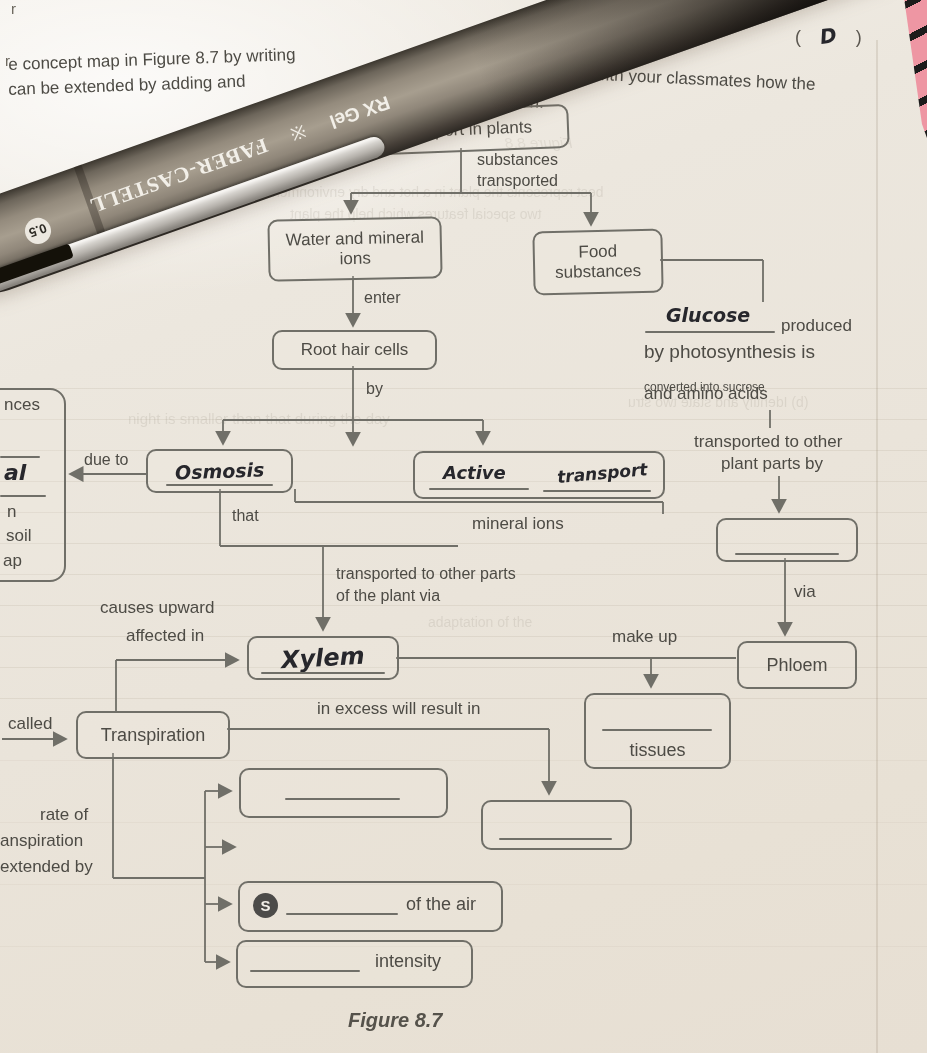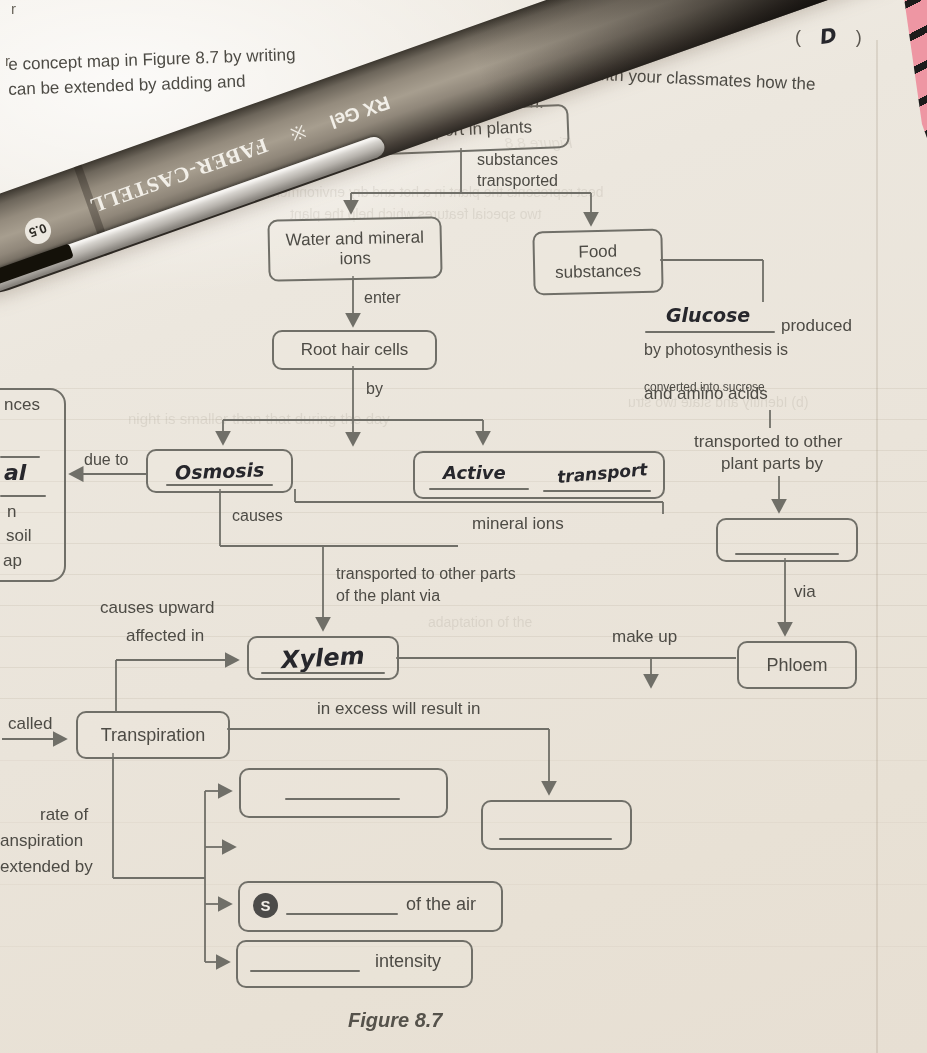--- a/index.html
+++ b/index.html
@@ -166,50 +166,54 @@
 
     <div class="box" style="left:-70px;top:388px;width:132px;height:190px;border-radius:16px"></div>
     <span class="lbl" style="left:4px;top:395px;font-size:17px">nces</span>
     <span class="blank" style="left:0px;top:456px;width:40px"></span>
     <span class="hw" style="position:absolute;left:4px;top:460px;font-size:22px">al</span>
     <span class="blank" style="left:0px;top:495px;width:46px"></span>
     <span class="lbl" style="left:7px;top:502px;font-size:17px">n</span>
     <span class="lbl" style="left:6px;top:526px;font-size:17px">soil</span>
     <span class="lbl" style="left:3px;top:551px;font-size:17px">ap</span>
 
-    <span class="lbl" style="left:232px;top:506px;font-size:16px">causes</span>
+    <span class="lbl" style="left:232px;top:506px;font-size:16px">that</span>
     <span class="lbl" style="left:472px;top:514px;font-size:17px">mineral ions</span>
 
     <span class="lbl" style="left:336px;top:564px;font-size:16px">transported to other parts</span>
     <span class="lbl" style="left:336px;top:586px;font-size:16px">of the plant via</span>
 
     <div class="box" style="left:247px;top:636px;width:148px;height:40px">
       <span class="hw" style="font-size:24px;transform:rotate(-3deg)">Xylem</span>
       <span class="blank" style="left:12px;bottom:4px;width:124px"></span>
     </div>
     <span class="lbl" style="left:100px;top:598px;font-size:17px">causes upward</span>
     <span class="lbl" style="left:126px;top:626px;font-size:17px">affected in</span>
 
     <span class="lbl" style="left:612px;top:627px;font-size:17px">make up</span>
 
     <span class="hw" style="position:absolute;left:666px;top:304px;font-size:19px">Glucose</span>
     <span class="blank" style="left:645px;top:331px;width:130px"></span>
     <span class="lbl" style="left:781px;top:316px;font-size:17px">produced</span>
-    <span class="lbl" style="left:644px;top:340px;font-size:16px">by photosynthesis is</span>
+    <span class="lbl" style="left:644px;top:340px;font-size:19px">by photosynthesis is</span>
     <span class="lbl" style="left:644px;top:380px;font-size:12px">converted into sucrose</span>
     <span class="lbl" style="left:644px;top:384px;font-size:17px">and amino acids</span>
     <span class="lbl" style="left:694px;top:432px;font-size:17px">transported to other</span>
     <span class="lbl" style="left:721px;top:454px;font-size:17px">plant parts by</span>
 
     <div class="box" style="left:716px;top:518px;width:138px;height:40px">
       <span class="blank" style="left:17px;bottom:5px;width:104px"></span>
     </div>
     <span class="lbl" style="left:794px;top:582px;font-size:17px">via</span>
     <div class="box" style="left:737px;top:641px;width:116px;height:44px;font-size:18px">Phloem</div>
 
+    <div class="box" style="left:584px;top:693px;width:143px;height:72px">
+      <span class="blank" style="left:16px;top:34px;width:110px"></span>
+      <span style="position:absolute;left:0;right:0;bottom:6px;font-size:18px">tissues</span>
+    </div>
 
     <span class="lbl" style="left:8px;top:714px;font-size:17px">called</span>
     <div class="box" style="left:76px;top:711px;width:150px;height:44px;font-size:18px">Transpiration</div>
     <span class="lbl" style="left:317px;top:699px;font-size:17px">in excess will result in</span>
 
     <div class="box" style="left:481px;top:800px;width:147px;height:46px">
       <span class="blank" style="left:16px;top:36px;width:113px"></span>
     </div>
 
     <span class="lbl" style="left:40px;top:805px;font-size:17px">rate of</span>

